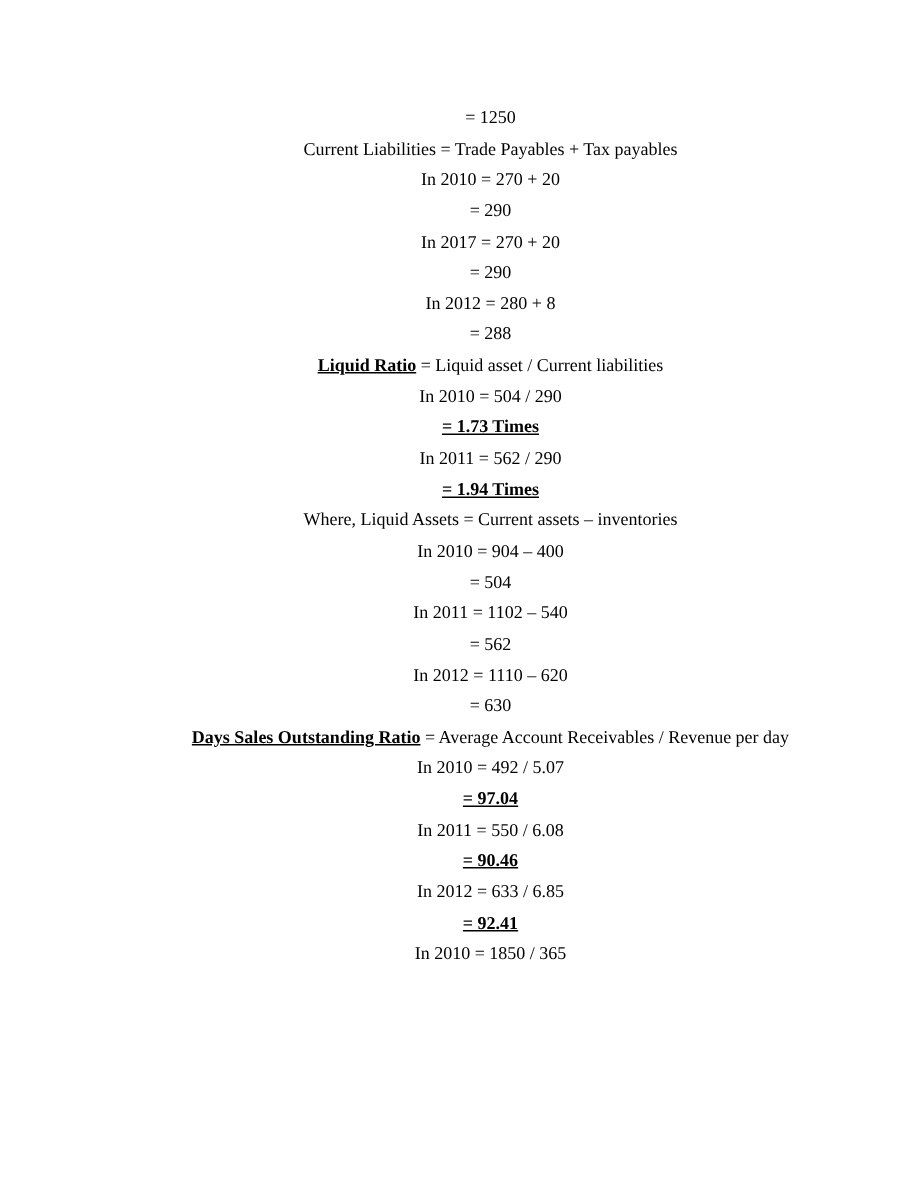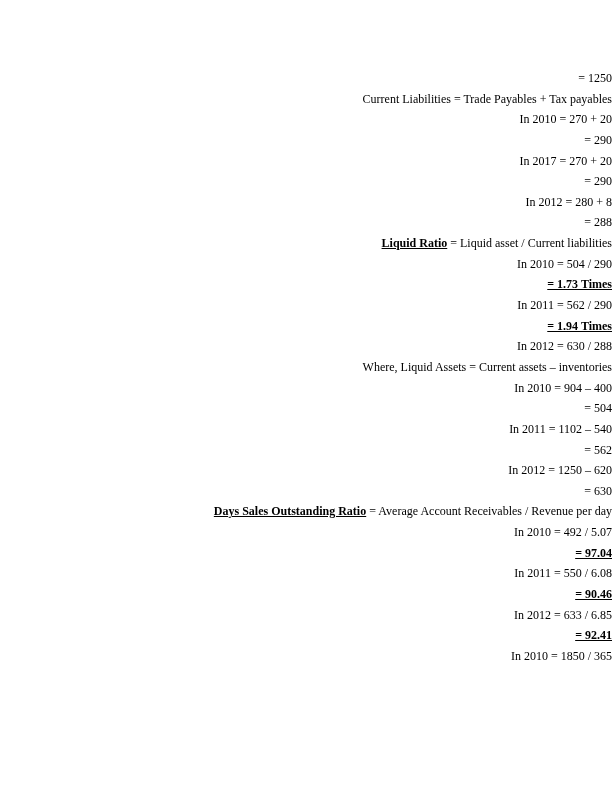--- a/index.html
+++ b/index.html
@@ -18,21 +18,21 @@
     .page {
       position: absolute;
       left: 0;
       top: 68px;
       width: 612px;
     }
     .line {
       height: 20.65px;
       line-height: 20.65px;
       font-size: 12px;
-      text-align: right;
+      text-align: center;
       white-space: nowrap;
       padding-left: 42px;
     }
     .b { font-weight: bold; text-decoration: underline; }
   </style>
 </head>
 <body>
 
 <div class="page">
   <div class="line"><span class="b"></span><span>= 1250</span></div>
@@ -41,27 +41,26 @@
   <div class="line"><span class="b"></span><span>= 290</span></div>
   <div class="line"><span class="b"></span><span>In 2017 = 270 + 20</span></div>
   <div class="line"><span class="b"></span><span>= 290</span></div>
   <div class="line"><span class="b"></span><span>In 2012 = 280 + 8</span></div>
   <div class="line"><span class="b"></span><span>= 288</span></div>
   <div class="line"><span class="b">Liquid Ratio</span><span> = Liquid asset / Current liabilities</span></div>
   <div class="line"><span class="b"></span><span>In 2010 = 504 / 290</span></div>
   <div class="line"><span class="b">= 1.73 Times</span><span></span></div>
   <div class="line"><span class="b"></span><span>In 2011 = 562 / 290</span></div>
   <div class="line"><span class="b">= 1.94 Times</span><span></span></div>
-  <div class="line"><span class="b"></span><span>In 2012 = 630 / 288</span></div>
   <div class="line"><span class="b"></span><span>Where, Liquid Assets = Current assets – inventories</span></div>
   <div class="line"><span class="b"></span><span>In 2010 = 904 – 400</span></div>
   <div class="line"><span class="b"></span><span>= 504</span></div>
   <div class="line"><span class="b"></span><span>In 2011 = 1102 – 540</span></div>
   <div class="line"><span class="b"></span><span>= 562</span></div>
-  <div class="line"><span class="b"></span><span>In 2012 = 1250 – 620</span></div>
+  <div class="line"><span class="b"></span><span>In 2012 = 1110 – 620</span></div>
   <div class="line"><span class="b"></span><span>= 630</span></div>
   <div class="line"><span class="b">Days Sales Outstanding Ratio</span><span> = Average Account Receivables / Revenue per day</span></div>
   <div class="line"><span class="b"></span><span>In 2010 = 492 / 5.07</span></div>
   <div class="line"><span class="b">= 97.04</span><span></span></div>
   <div class="line"><span class="b"></span><span>In 2011 = 550 / 6.08</span></div>
   <div class="line"><span class="b">= 90.46</span><span></span></div>
   <div class="line"><span class="b"></span><span>In 2012 = 633 / 6.85</span></div>
   <div class="line"><span class="b">= 92.41</span><span></span></div>
   <div class="line"><span class="b"></span><span>In 2010 = 1850 / 365</span></div>
 </div>

